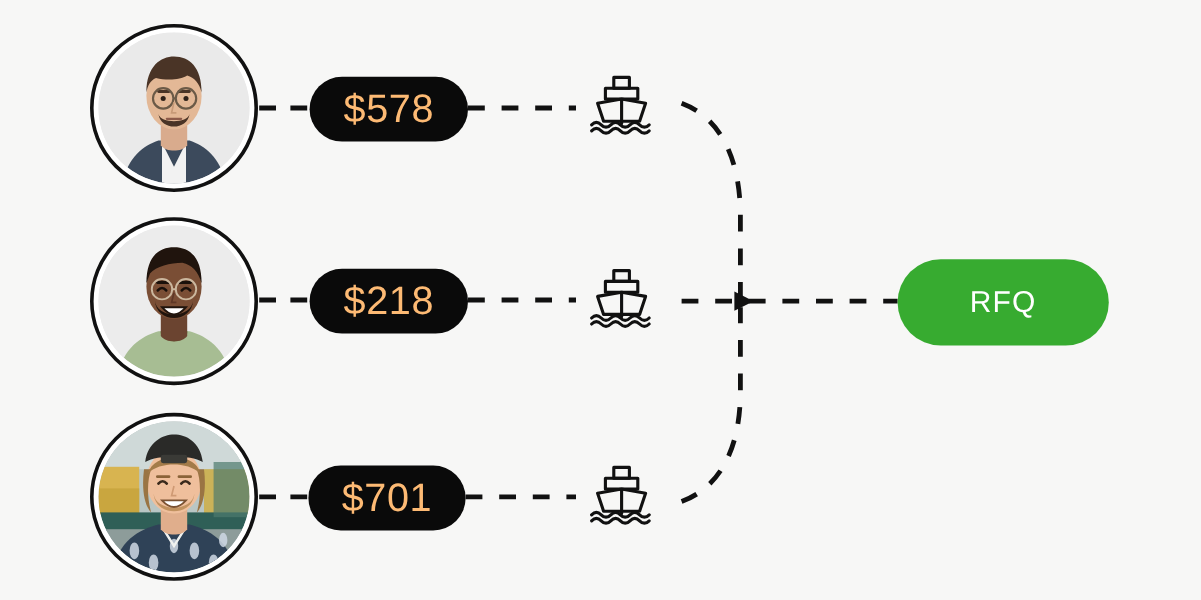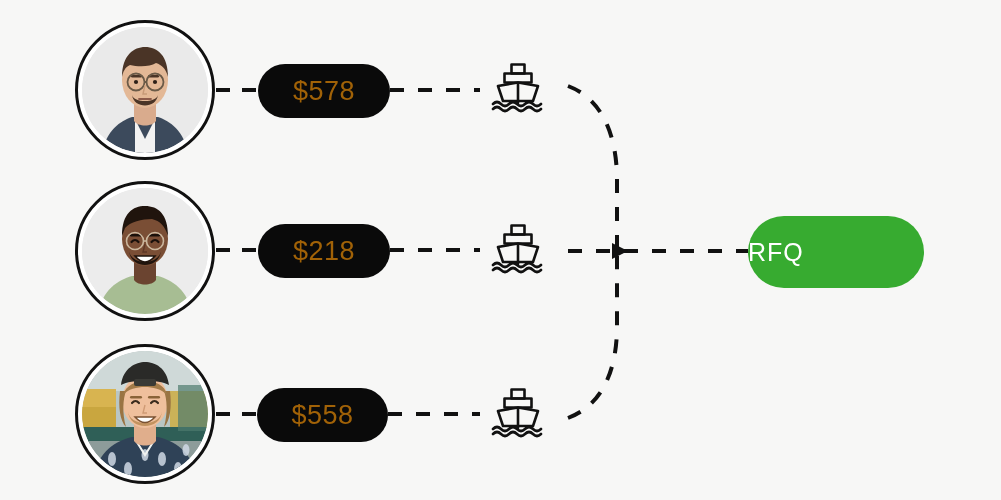--- a/index.html
+++ b/index.html
@@ -57,25 +57,25 @@
     width: 126px;
     height: 126px;
   }
 
   
   .price-pill {
     position: absolute;
     height: 54px;
     border-radius: 27px;
     background: #0a0a0a;
-    color: #a16207;
+    color: #fdba74;
     display: flex;
     align-items: center;
     justify-content: center;
-    font-size: 27px;
+    font-size: 33px;
     font-weight: 500;
     letter-spacing: 0.5px;
     font-family: "Liberation Sans", sans-serif;
   }
 
   
   .ship-icon {
     position: absolute;
     width: 62px;
     height: 62px;
@@ -96,20 +96,21 @@
     border-radius: 36px;
     background: #37ab30;
     color: #ffffff;
     border: none;
     font-size: 25px;
     font-weight: 500;
     letter-spacing: 1px;
     font-family: "Liberation Sans", sans-serif;
     display: flex;
     align-items: center;
+    justify-content: center;
     cursor: pointer;
     padding: 0;
   }
 </style>
 </head>
 <body>
 
 <div id="stage">
 
   <svg id="wires" viewBox="0 0 1001 500" xmlns="http://www.w3.org/2000/svg">
@@ -302,21 +303,21 @@
 
           <path d="M46 60 C47 80 79 80 80 60 C79 76 47 76 46 60 Z" fill="#b98a55" opacity="0.85"></path>
 
           <path d="M53 66 q10 11 20 0 z" fill="#ffffff" stroke="#7a5232" stroke-width="1.5"></path>
         </g>
       </svg>
     </div>
   </div>
 
   <div class="price-pill" style="left:257px; top:388px; width:131px;">
-    <span>$558</span>
+    <span>$701</span>
   </div>
 
   <div class="ship-icon" style="left:487px; top:384px;">
     <svg viewBox="0 0 62 62" xmlns="http://www.w3.org/2000/svg">
       <g fill="none" stroke="#111111" stroke-width="2.6" stroke-linejoin="round" stroke-linecap="round">
         <rect x="24.5" y="5.5" width="13" height="9"></rect>
         <rect x="17.5" y="14.5" width="27" height="9"></rect>
         <path d="M11 27 L31 23.5 L51 27 L46 42 L16 42 Z"></path>
         <line x1="31" y1="24" x2="31" y2="44"></line>
         <path d="M6 45 q4 -4 8 0 t8 0 t8 0 t8 0 t8 0 t8 0"></path>

